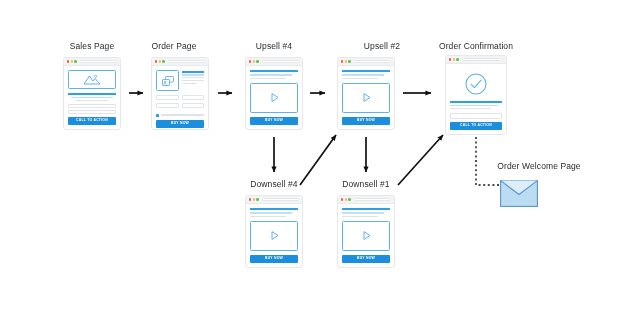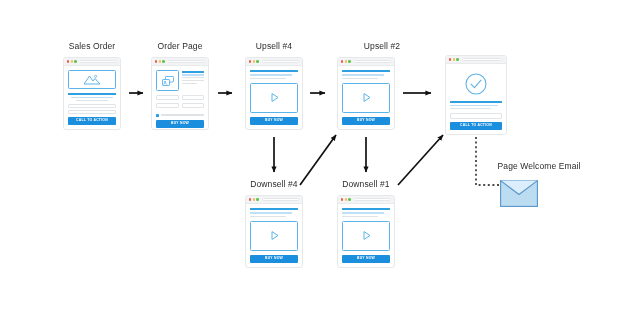--- a/index.html
+++ b/index.html
@@ -196,21 +196,21 @@
 
     <line x1="274" y1="137" x2="274" y2="172" stroke="#111111" stroke-width="1.7" marker-end="url(#ah)"></line>
     <line x1="366" y1="137" x2="366" y2="172" stroke="#111111" stroke-width="1.7" marker-end="url(#ah)"></line>
 
     <line x1="300" y1="185" x2="336" y2="135" stroke="#111111" stroke-width="1.7" marker-end="url(#ah)"></line>
     <line x1="398" y1="185" x2="443" y2="135" stroke="#111111" stroke-width="1.7" marker-end="url(#ah)"></line>
 
     <path d="M476,137 L476,185 L502,185" fill="none" stroke="#111111" stroke-width="1.4" stroke-dasharray="2,2.6" stroke-linecap="butt"></path>
   </svg>
 
-  <div class="node-label" style="left:58px; top:42px; width:68px;">Sales Order</div>
+  <div class="node-label" style="left:58px; top:42px; width:68px;">Sales Page</div>
 
   <div class="mock" style="left:63px; top:57px; width:58px; height:73px;">
     <div class="mock-chrome">
       <span class="dot r"></span>
       <span class="dot y"></span>
       <span class="dot g"></span>
       <span class="urlbar"></span>
     </div>
     <div class="mock-body">
       <div class="hero">
@@ -221,21 +221,21 @@
       </div>
       <div class="bar" style="height:2px; margin-bottom:2px;"></div>
       <div class="bar light" style="height:1.4px; width:86%; margin:0 auto 2px;"></div>
       <div class="bar grey" style="height:1.2px; width:66%; margin:0 auto 3px;"></div>
       <div class="field" style="margin-bottom:2.5px;"></div>
       <div class="field" style="margin-bottom:2.5px;"></div>
       <div class="cta">CALL TO ACTION</div>
     </div>
   </div>
 
-  <div class="node-label" style="left:146px; top:42px; width:68px;">Order Page</div>
+  <div class="node-label" style="left:140px; top:42px; width:68px;">Order Page</div>
 
   <div class="mock" style="left:151px; top:57px; width:58px; height:73px;">
     <div class="mock-chrome">
       <span class="dot r"></span>
       <span class="dot y"></span>
       <span class="dot g"></span>
       <span class="urlbar"></span>
     </div>
     <div class="mock-body">
       <div class="row2" style="margin-bottom:4px;">
@@ -309,20 +309,21 @@
       <div class="bar grey" style="height:1.2px; width:74%; margin-bottom:3.5px;"></div>
       <div class="video">
         <svg width="13" height="13" viewBox="0 0 13 13">
           <path d="M4 2.6 L10 6.5 L4 10.4 Z" fill="none" stroke="#5cb3e8" stroke-width="1"></path>
         </svg>
       </div>
       <div class="cta" style="margin-top:3.5px;">BUY NOW</div>
     </div>
   </div>
 
+  <div class="node-label" style="left:420px; top:42px; width:112px;">Order Confirmation</div>
 
   <div class="mock" style="left:445px; top:55px; width:62px; height:80px;">
     <div class="mock-chrome">
       <span class="dot r"></span>
       <span class="dot y"></span>
       <span class="dot g"></span>
       <span class="urlbar"></span>
     </div>
     <div class="mock-body">
       <div class="checkwrap">
@@ -376,21 +377,21 @@
       <div class="bar grey" style="height:1.2px; width:74%; margin-bottom:3.5px;"></div>
       <div class="video">
         <svg width="13" height="13" viewBox="0 0 13 13">
           <path d="M4 2.6 L10 6.5 L4 10.4 Z" fill="none" stroke="#5cb3e8" stroke-width="1"></path>
         </svg>
       </div>
       <div class="cta" style="margin-top:3.5px;">BUY NOW</div>
     </div>
   </div>
 
-  <div class="node-label" style="left:480px; top:162px; width:118px;">Page Welcome Email</div>
+  <div class="node-label" style="left:480px; top:162px; width:118px;">Order Welcome Page</div>
 
   <div class="envelope" style="left:500px; top:180px;">
     <svg width="38" height="27" viewBox="0 0 38 27">
       <rect x="0.6" y="0.6" width="36.8" height="25.8" fill="#bcdcf2" stroke="#5795c9" stroke-width="1.1"></rect>
       <path d="M0.6 0.6 L19 14.5 L37.4 0.6" fill="#dceefb" stroke="#5795c9" stroke-width="1.1" stroke-linejoin="round"></path>
     </svg>
   </div>
 
 </div>
 

